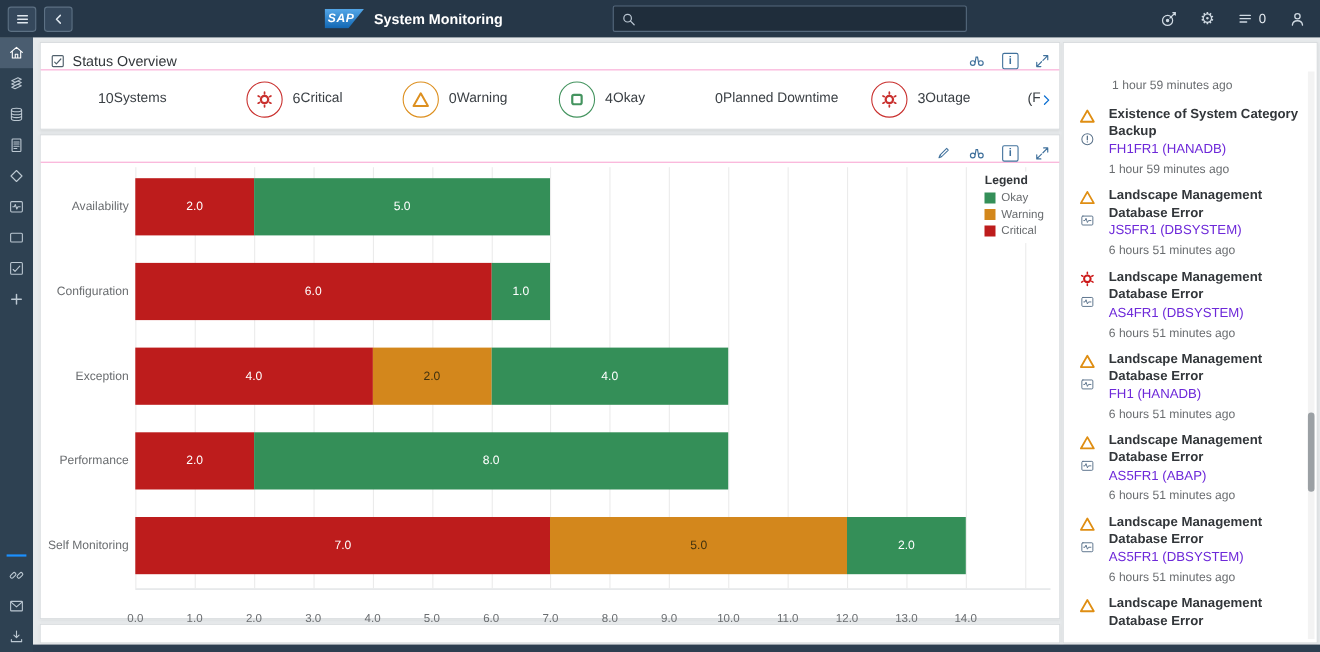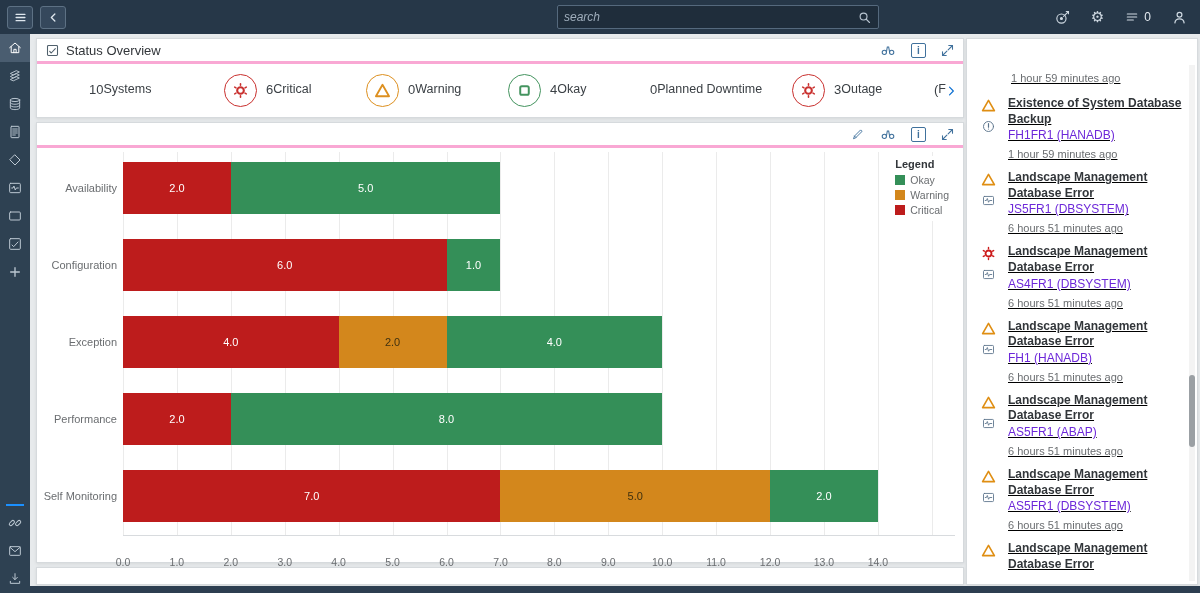--- a/index.html
+++ b/index.html
@@ -27,21 +27,21 @@
   .sidebar { position:absolute; left:0; top:34px; width:30px; height:559px; background:#2e4152; display:flex; flex-direction:column; align-items:center; z-index:15; }
   .side-item { width:30px; height:28px; display:flex; align-items:center; justify-content:center; color:#bcc8d2; cursor:pointer; }
   .side-item.active { background:#4a5d70; color:#fff; }
   .side-spacer { flex:1; }
   .side-divider { width:18px; height:2px; background:#1b90ff; margin:3px 0; }
 
   
   .content { position:absolute; left:30px; top:34px; right:0; bottom:0; background:#e7eaec; }
   .footer-strip { position:absolute; left:0; right:0; bottom:0; height:7px; background:#2d3e50; }
   .panel { position:absolute; background:#fff; border:1px solid #d6dadd; box-shadow:0 1px 3px rgba(0,0,0,.08); }
-  .panel-header { height:25px; display:flex; align-items:center; padding:0 8px; border-bottom:3px solid #f9a8d4; }
+  .panel-header { height:25px; display:flex; align-items:flex-end; padding:0 8px; border-bottom:1px solid #f9a8d4; }
   .panel-title { font-size:13px; color:#32363a; }
   .panel-title-icon { color:#50606c; margin-right:6px; display:flex; }
   .panel-actions { margin-left:auto; display:flex; align-items:center; gap:14px; color:#40719c; }
   .panel-actions > * { cursor:pointer; display:flex; }
   .icon-info { width:15px; height:15px; border:1px solid currentColor; border-radius:2px; font-size:10px; font-weight:bold; display:flex; align-items:center; justify-content:center; }
   .icon-info::after { content:"i"; }
 
   
   #status-panel { left:6px; top:4px; width:928px; height:80px; }
   .tiles-row { position:relative; height:53px; display:flex; align-items:center; padding-left:52px; overflow:hidden; }
@@ -66,21 +66,21 @@
   .tick { position:absolute; transform:translateX(-50%); font-size:10.5px; color:#6a6d70; top:16px; }
   .legend { position:absolute; right:10px; top:8px; background:#fff; z-index:6; padding:2px 4px; }
   .legend-title { font-size:11px; font-weight:bold; color:#32363a; margin-bottom:4px; }
   .legend-item { display:flex; align-items:center; gap:5px; font-size:10.5px; color:#6a6d70; margin-bottom:3px; }
   .legend-swatch { width:10px; height:10px; flex:0 0 auto; }
 
   #sliver-panel { left:6px; top:533px; width:928px; height:18px; }
 
   
   #alert-panel { left:936px; top:4px; width:232px; height:547px; }
-  .alert-list { position:absolute; left:0; right:0; top:26px; bottom:2px; overflow:hidden; padding:4px 4px 0 10px;text-decoration:underline; }
+  .alert-list { position:absolute; left:0; right:0; top:26px; bottom:2px; overflow:hidden; padding:4px 4px 0 10px; }
   .alert-partial-time { font-size:11px; color:#6a6d70; margin:3px 0 12px 34px; }
   .alert-item { display:flex; gap:9px; margin-bottom:10px; cursor:pointer; }
   .alert-icons { width:22px; flex:0 0 auto; display:flex; flex-direction:column; align-items:center; gap:5px; padding-top:1px; }
   .alert-body { flex:1; }
   .alert-title { font-size:12px; font-weight:bold; color:#32363a; line-height:1.3; }
   .alert-sub { font-size:12px; color:#6d28d9; margin-top:1px; }
   .alert-time { font-size:11px; color:#6a6d70; margin-top:6px; }
   .scroll-track { position:absolute; right:2px; top:26px; bottom:3px; width:6px; background:#f3f3f3; }
   .scroll-thumb { position:absolute; left:0; width:6px; top:60%; height:14%; background:#9ba0a4; border-radius:3px; cursor:pointer; }
 
@@ -97,22 +97,25 @@
         </svg>
       </span>
   </div>
   <div class="shell-btn">
     <span>
         <svg width="13" height="13" viewBox="0 0 24 24" fill="none" stroke="currentColor" stroke-width="2.4" stroke-linecap="round" stroke-linejoin="round">
           <path d="M14.5 5.5 8 12l6.5 6.5"></path>
         </svg>
       </span>
   </div>
+  <div class="shell-title">
+    <div class="sap-logo">SAP</div>
+    <div class="app-title">System Monitoring</div>
+  </div>
   <div class="shell-search">
-    <input type="text" placeholder="search" style="">
     <span style="color:#b9c5d1">
         <svg width="15" height="15" viewBox="0 0 24 24" fill="none" stroke="currentColor" stroke-width="1.8" stroke-linecap="round">
           <circle cx="10.5" cy="10.5" r="5.5"></circle>
           <path d="M14.8 14.8 20 20"></path>
         </svg>
       </span>
   </div>
   <div class="shell-right">
     <span class="shell-icon">
         <svg width="17" height="17" viewBox="0 0 24 24" fill="none" stroke="currentColor" stroke-width="1.6" stroke-linecap="round">
@@ -473,21 +476,21 @@
               </svg>
             </span>
             <span style="color: rgb(91, 115, 139);">
               <svg width="15" height="15" viewBox="0 0 24 24" fill="none" stroke="currentColor" stroke-width="1.5" stroke-linecap="round" stroke-linejoin="round">
                 <circle cx="12" cy="12" r="8"></circle>
                 <path d="M12 7.5v5.5 M12 16v.01" stroke-width="1.9"></path>
               </svg>
             </span>
           </div>
           <div class="alert-body">
-            <div class="alert-title">Existence of System Database Backup</div>
+            <div class="alert-title">Existence of System Category Backup</div>
             <div class="alert-sub">FH1FR1 (HANADB)</div>
             <div class="alert-time">1 hour 59 minutes ago</div>
           </div>
         </div>
         <div class="alert-item">
           <div class="alert-icons">
             <span style="color: rgb(223, 142, 19);">
               <svg width="17" height="17" viewBox="0 0 24 24" fill="none" stroke="currentColor" stroke-width="2" stroke-linecap="round" stroke-linejoin="round">
                 <path d="M12 4.8 20.3 19.3H3.7z" stroke-width="2.3"></path>
               </svg>

